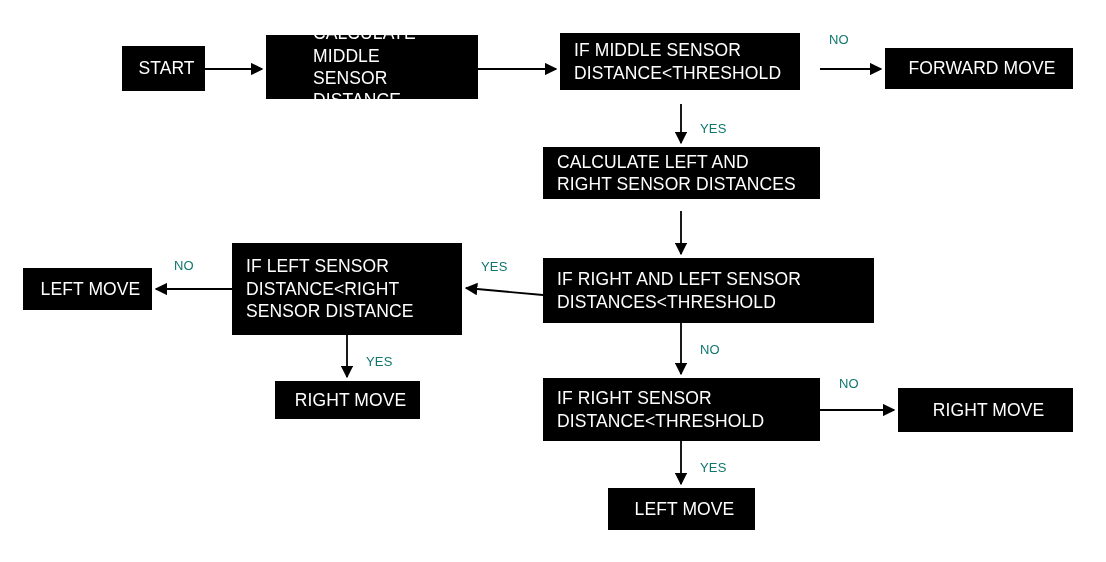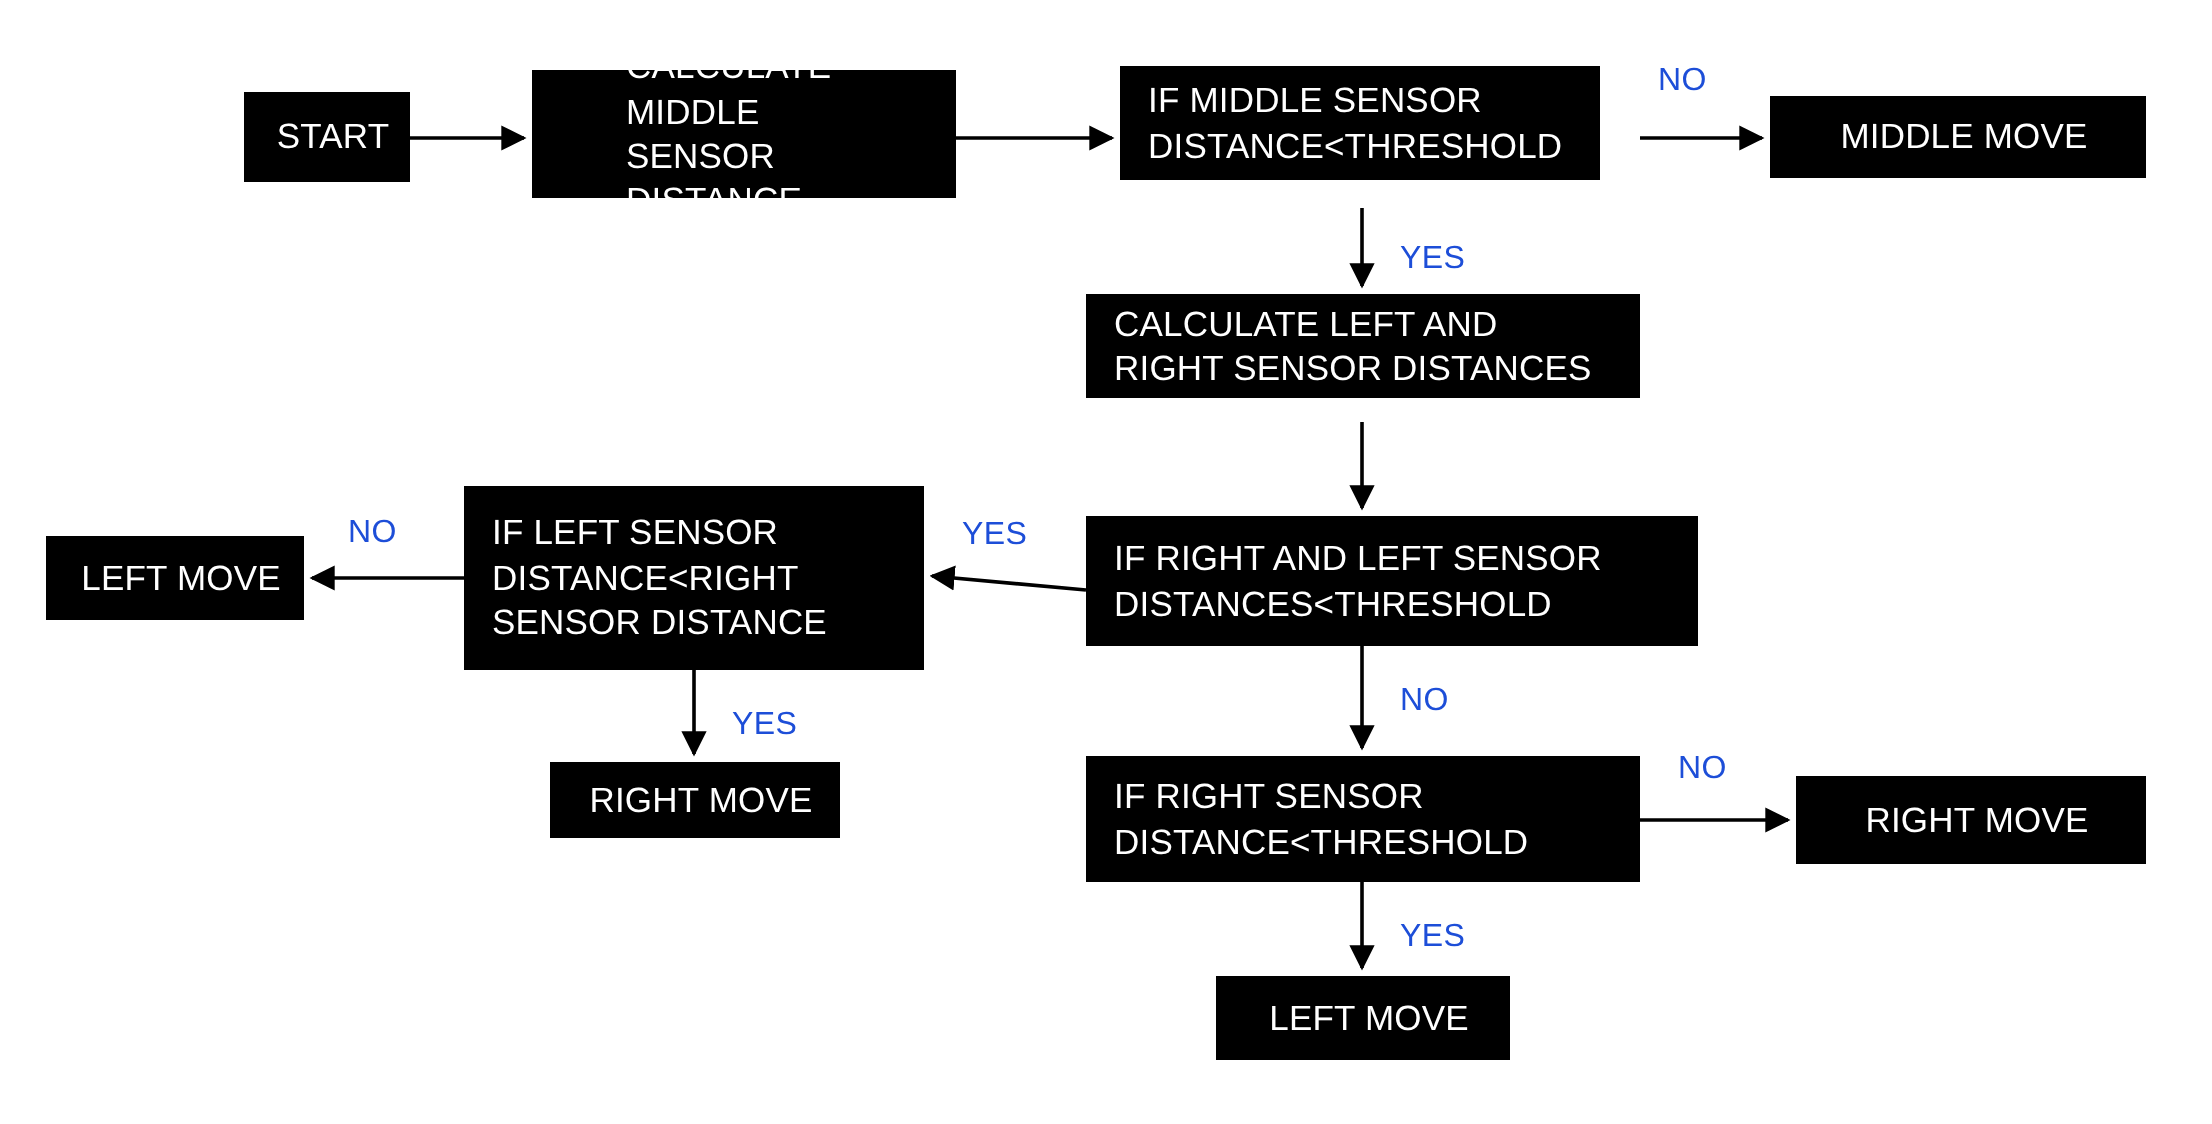--- a/index.html
+++ b/index.html
@@ -30,22 +30,22 @@
     white-space: pre-line;
     padding-left: 14px;
     padding-right: 10px;
   }
   .node.center {
     justify-content: center;
     padding-left: 16px;
   }
   .edge-label {
     position: absolute;
-    color: #1d4ed8;
-    font-size: 16px;
+    color: #0f766e;
+    font-size: 13px;
     line-height: 1;
     letter-spacing: 0.2px;
     white-space: nowrap;
   }
   svg.wires {
     position: absolute;
     left: 0;
     top: 0;
     width: 1106px;
     height: 562px;
@@ -88,26 +88,26 @@
   </svg>
 
   <div class="node center" style="left:122px; top:46px; width:83px; height:45px;">START</div>
 
   <div class="node" style="left:266px; top:35px; width:212px; height:64px;padding-left:47px;">CALCULATE MIDDLE
 SENSOR DISTANCE</div>
 
   <div class="node" style="left:560px; top:33px; width:240px; height:57px;">IF MIDDLE SENSOR
 DISTANCE&lt;THRESHOLD</div>
 
-  <div class="node center" style="left:885px; top:48px; width:188px; height:41px;">MIDDLE MOVE</div>
+  <div class="node center" style="left:885px; top:48px; width:188px; height:41px;">FORWARD MOVE</div>
 
   <div class="node" style="left:543px; top:147px; width:277px; height:52px;">CALCULATE LEFT AND
 RIGHT SENSOR DISTANCES</div>
 
-  <div class="node" style="left:543px; top:258px; width:306px; height:65px;">IF RIGHT AND LEFT SENSOR
+  <div class="node" style="left:543px; top:258px; width:331px; height:65px;">IF RIGHT AND LEFT SENSOR
 DISTANCES&lt;THRESHOLD</div>
 
   <div class="node" style="left:232px; top:243px; width:230px; height:92px;">IF LEFT SENSOR
 DISTANCE&lt;RIGHT
 SENSOR DISTANCE</div>
 
   <div class="node center" style="left:23px; top:268px; width:129px; height:42px;">LEFT MOVE</div>
 
   <div class="node center" style="left:275px; top:381px; width:145px; height:38px;">RIGHT MOVE</div>
 

